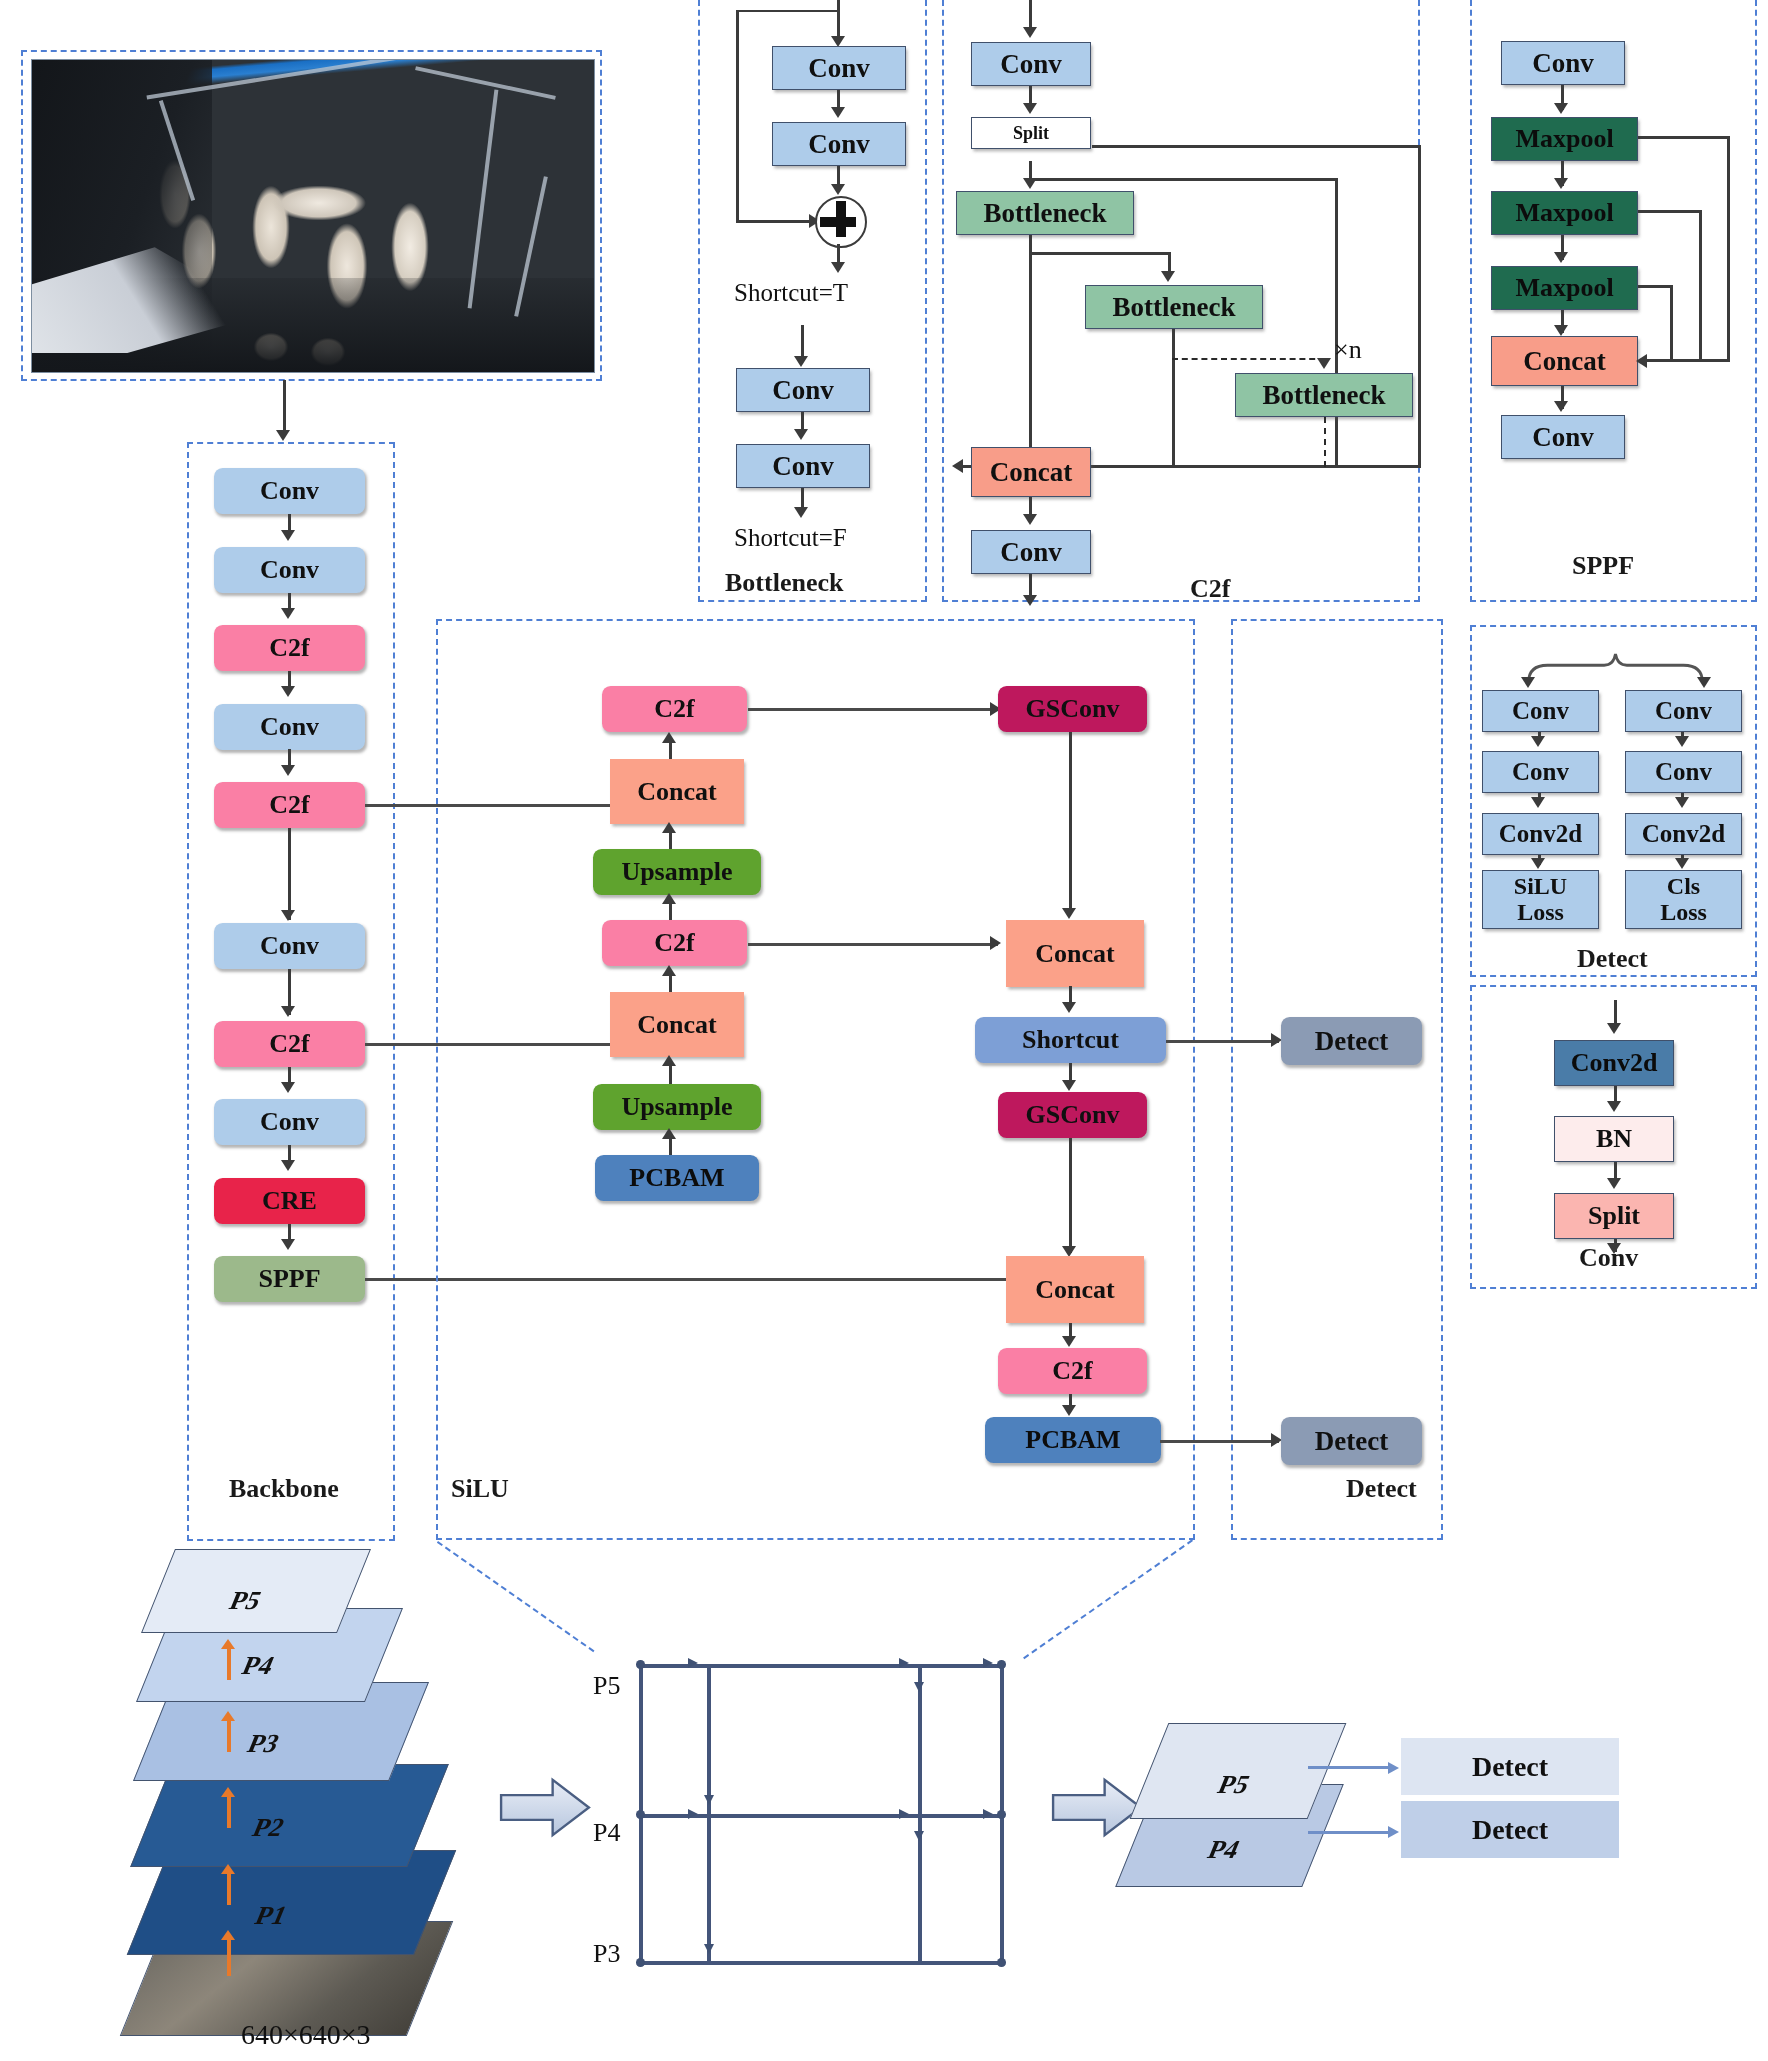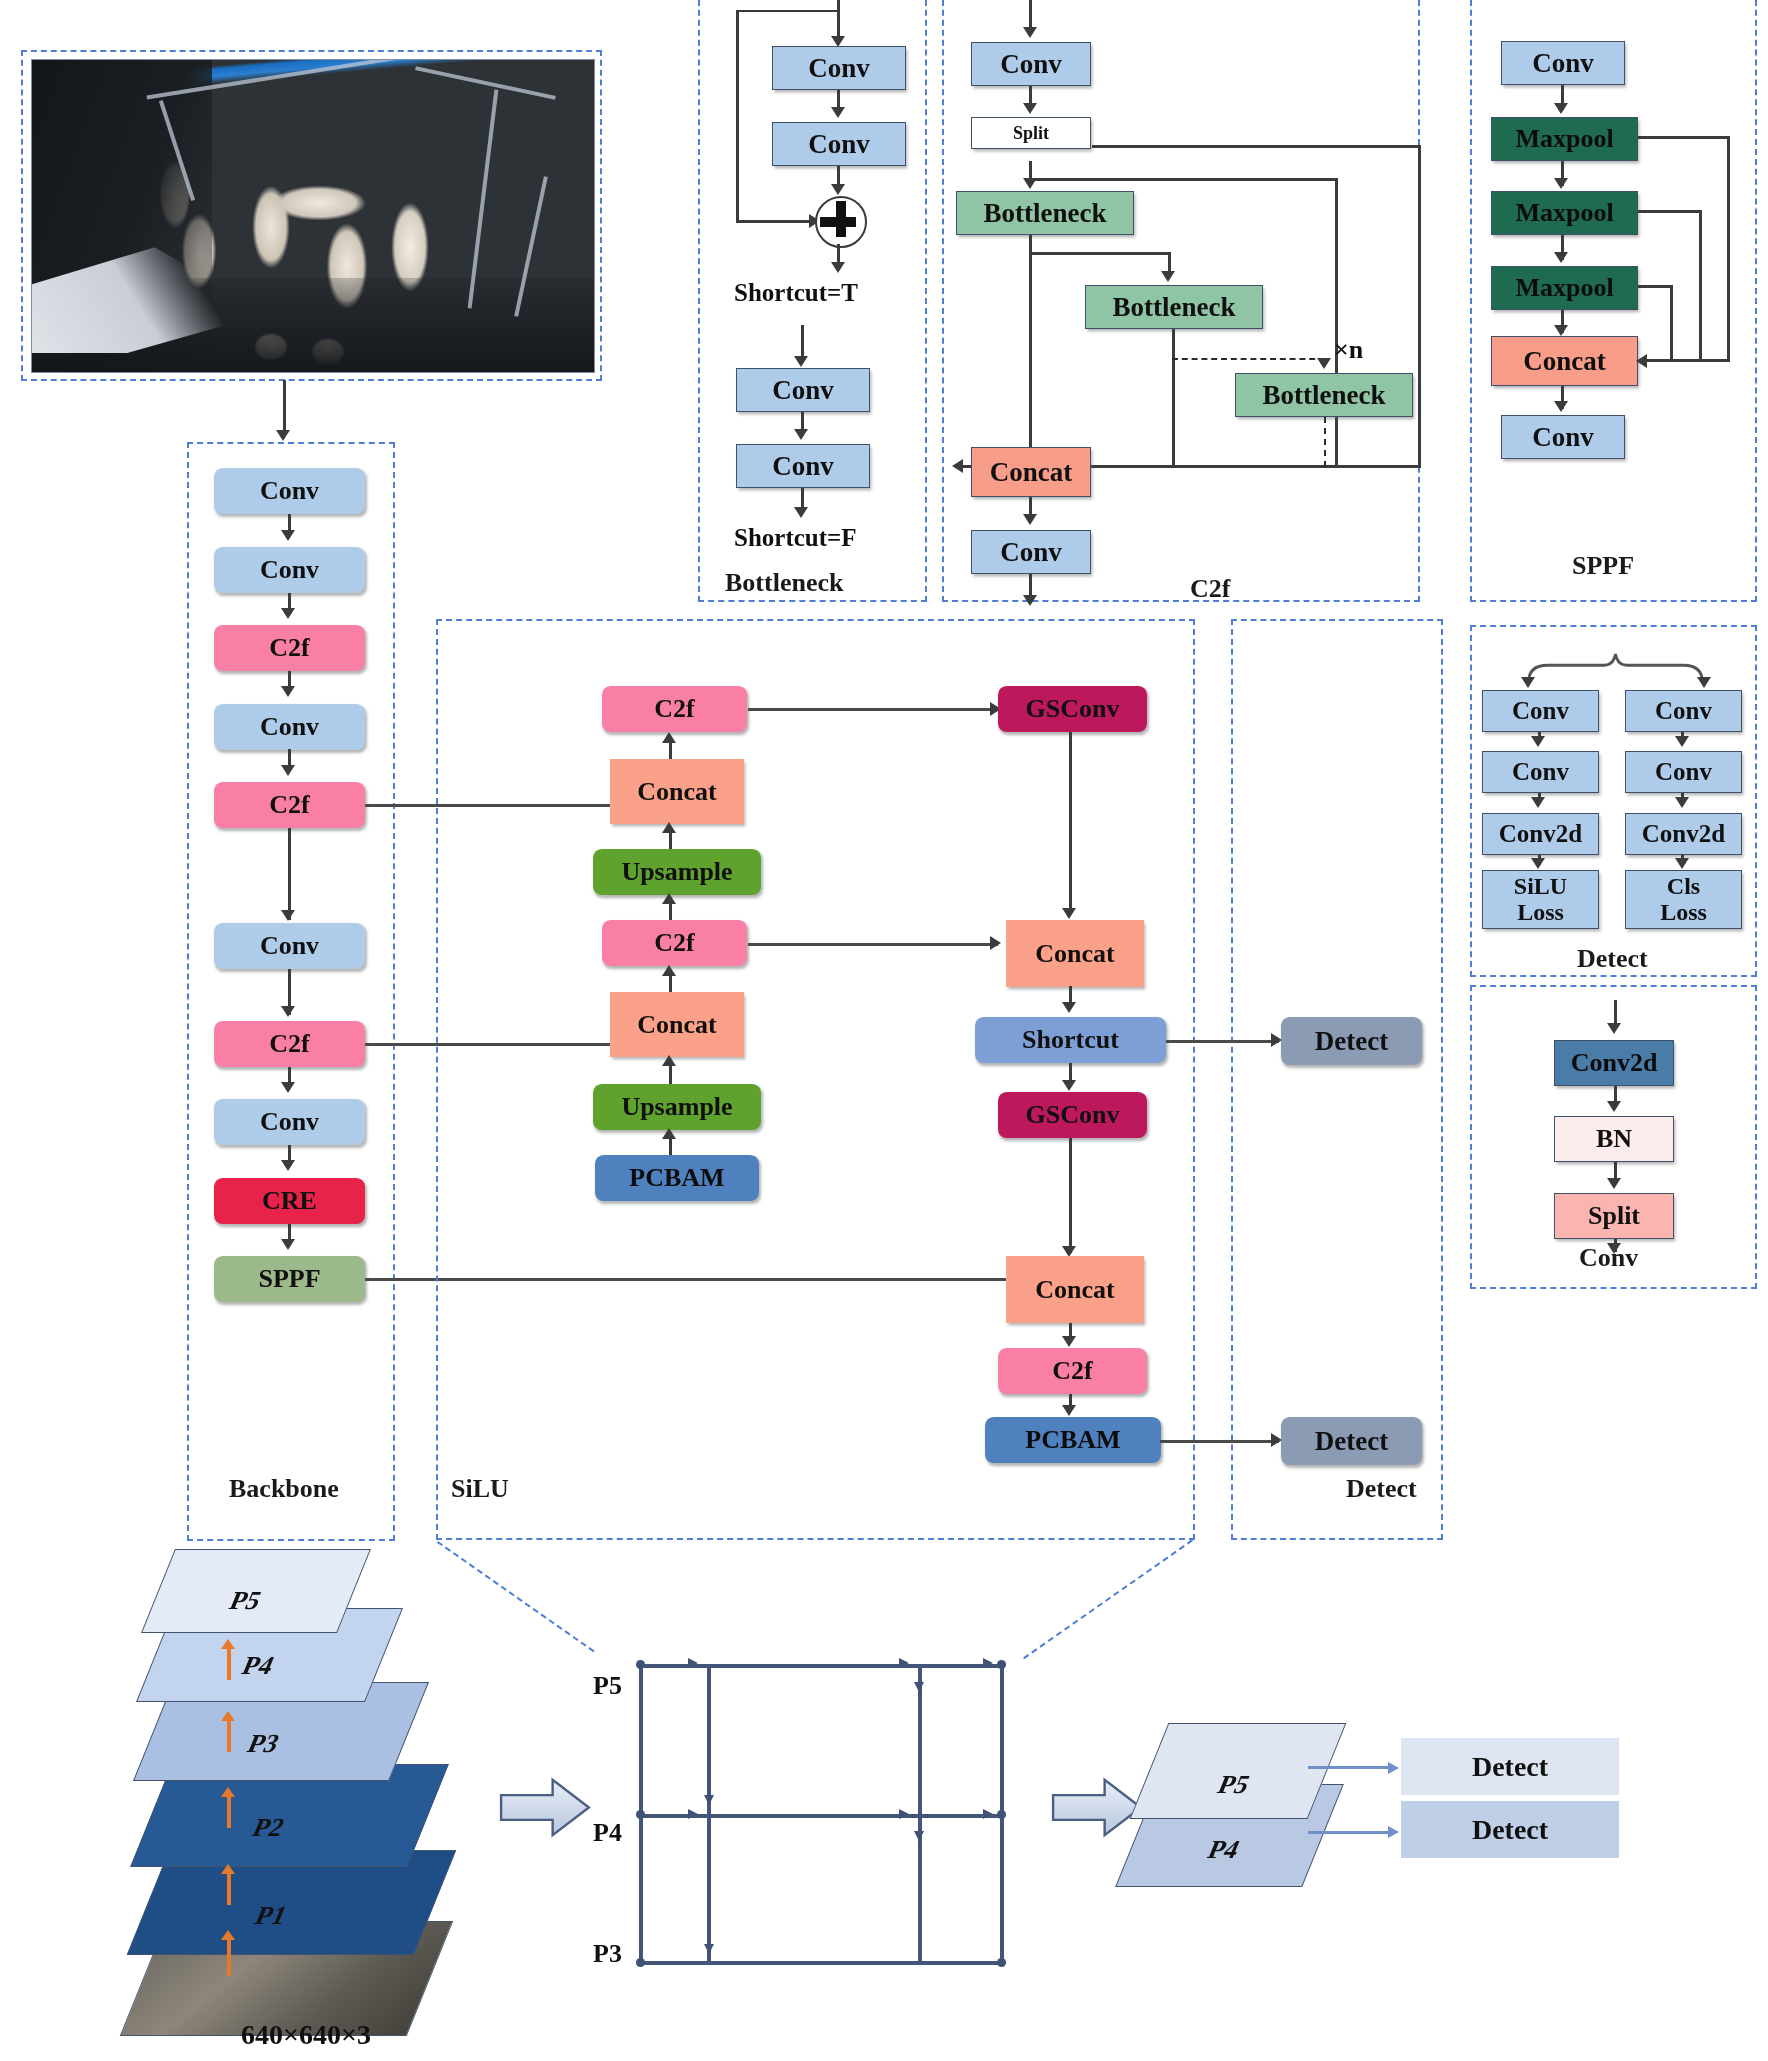--- a/index.html
+++ b/index.html
@@ -48,21 +48,21 @@
   .arw-u{border-left:7.6px solid transparent;border-right:7.6px solid transparent;border-bottom:11.5px solid #3b3b3b;}
   .arw-r{border-top:7.6px solid transparent;border-bottom:7.6px solid transparent;border-left:11.5px solid #3b3b3b;}
   .arw-l{border-top:7.6px solid transparent;border-bottom:7.6px solid transparent;border-right:11.5px solid #3b3b3b;}
 
   
   .plus{position:absolute;width:48px;height:48px;border:2.9px solid #3b3b3b;border-radius:50%;background:#fff;}
   .plus:before,.plus:after{content:"";position:absolute;background:#111;}
   .plus:before{left:50%;top:2.9px;width:10.5px;height:36px;margin-left:-5.3px;}
   .plus:after{top:50%;left:2.9px;height:10.5px;width:36px;margin-top:-5.3px;}
 
-  .tag{position:absolute;font-weight:bold;font-size:25px;color:#101010;white-space:nowrap;}
+  .tag{position:absolute;font-weight:normal;font-size:25px;color:#101010;white-space:nowrap;}
 
   
   .photo{position:absolute;border:1px solid #7d8ea0;overflow:hidden;
      background:
        radial-gradient(ellipse 67px 25px at 287px 143px,#efe9e0 0%,#cfc7bb 55%,rgba(0,0,0,0) 70%),
        radial-gradient(ellipse 25px 59px at 378px 187px,#f2ece3 0%,#d5cdc0 60%,rgba(0,0,0,0) 75%),
        radial-gradient(ellipse 27px 57px at 315px 206px,#eee7dd 0%,#cfc6b8 60%,rgba(0,0,0,0) 75%),
        radial-gradient(ellipse 25px 55px at 239px 167px,#ece5da 0%,#cdc4b6 60%,rgba(0,0,0,0) 75%),
        radial-gradient(ellipse 23px 50px at 167px 191px,#e6ded2 0%,#c6bdae 60%,rgba(0,0,0,0) 75%),
        radial-gradient(ellipse 21px 46px at 143px 134px,#ded6c9 0%,#bdb4a5 60%,rgba(0,0,0,0) 75%),

